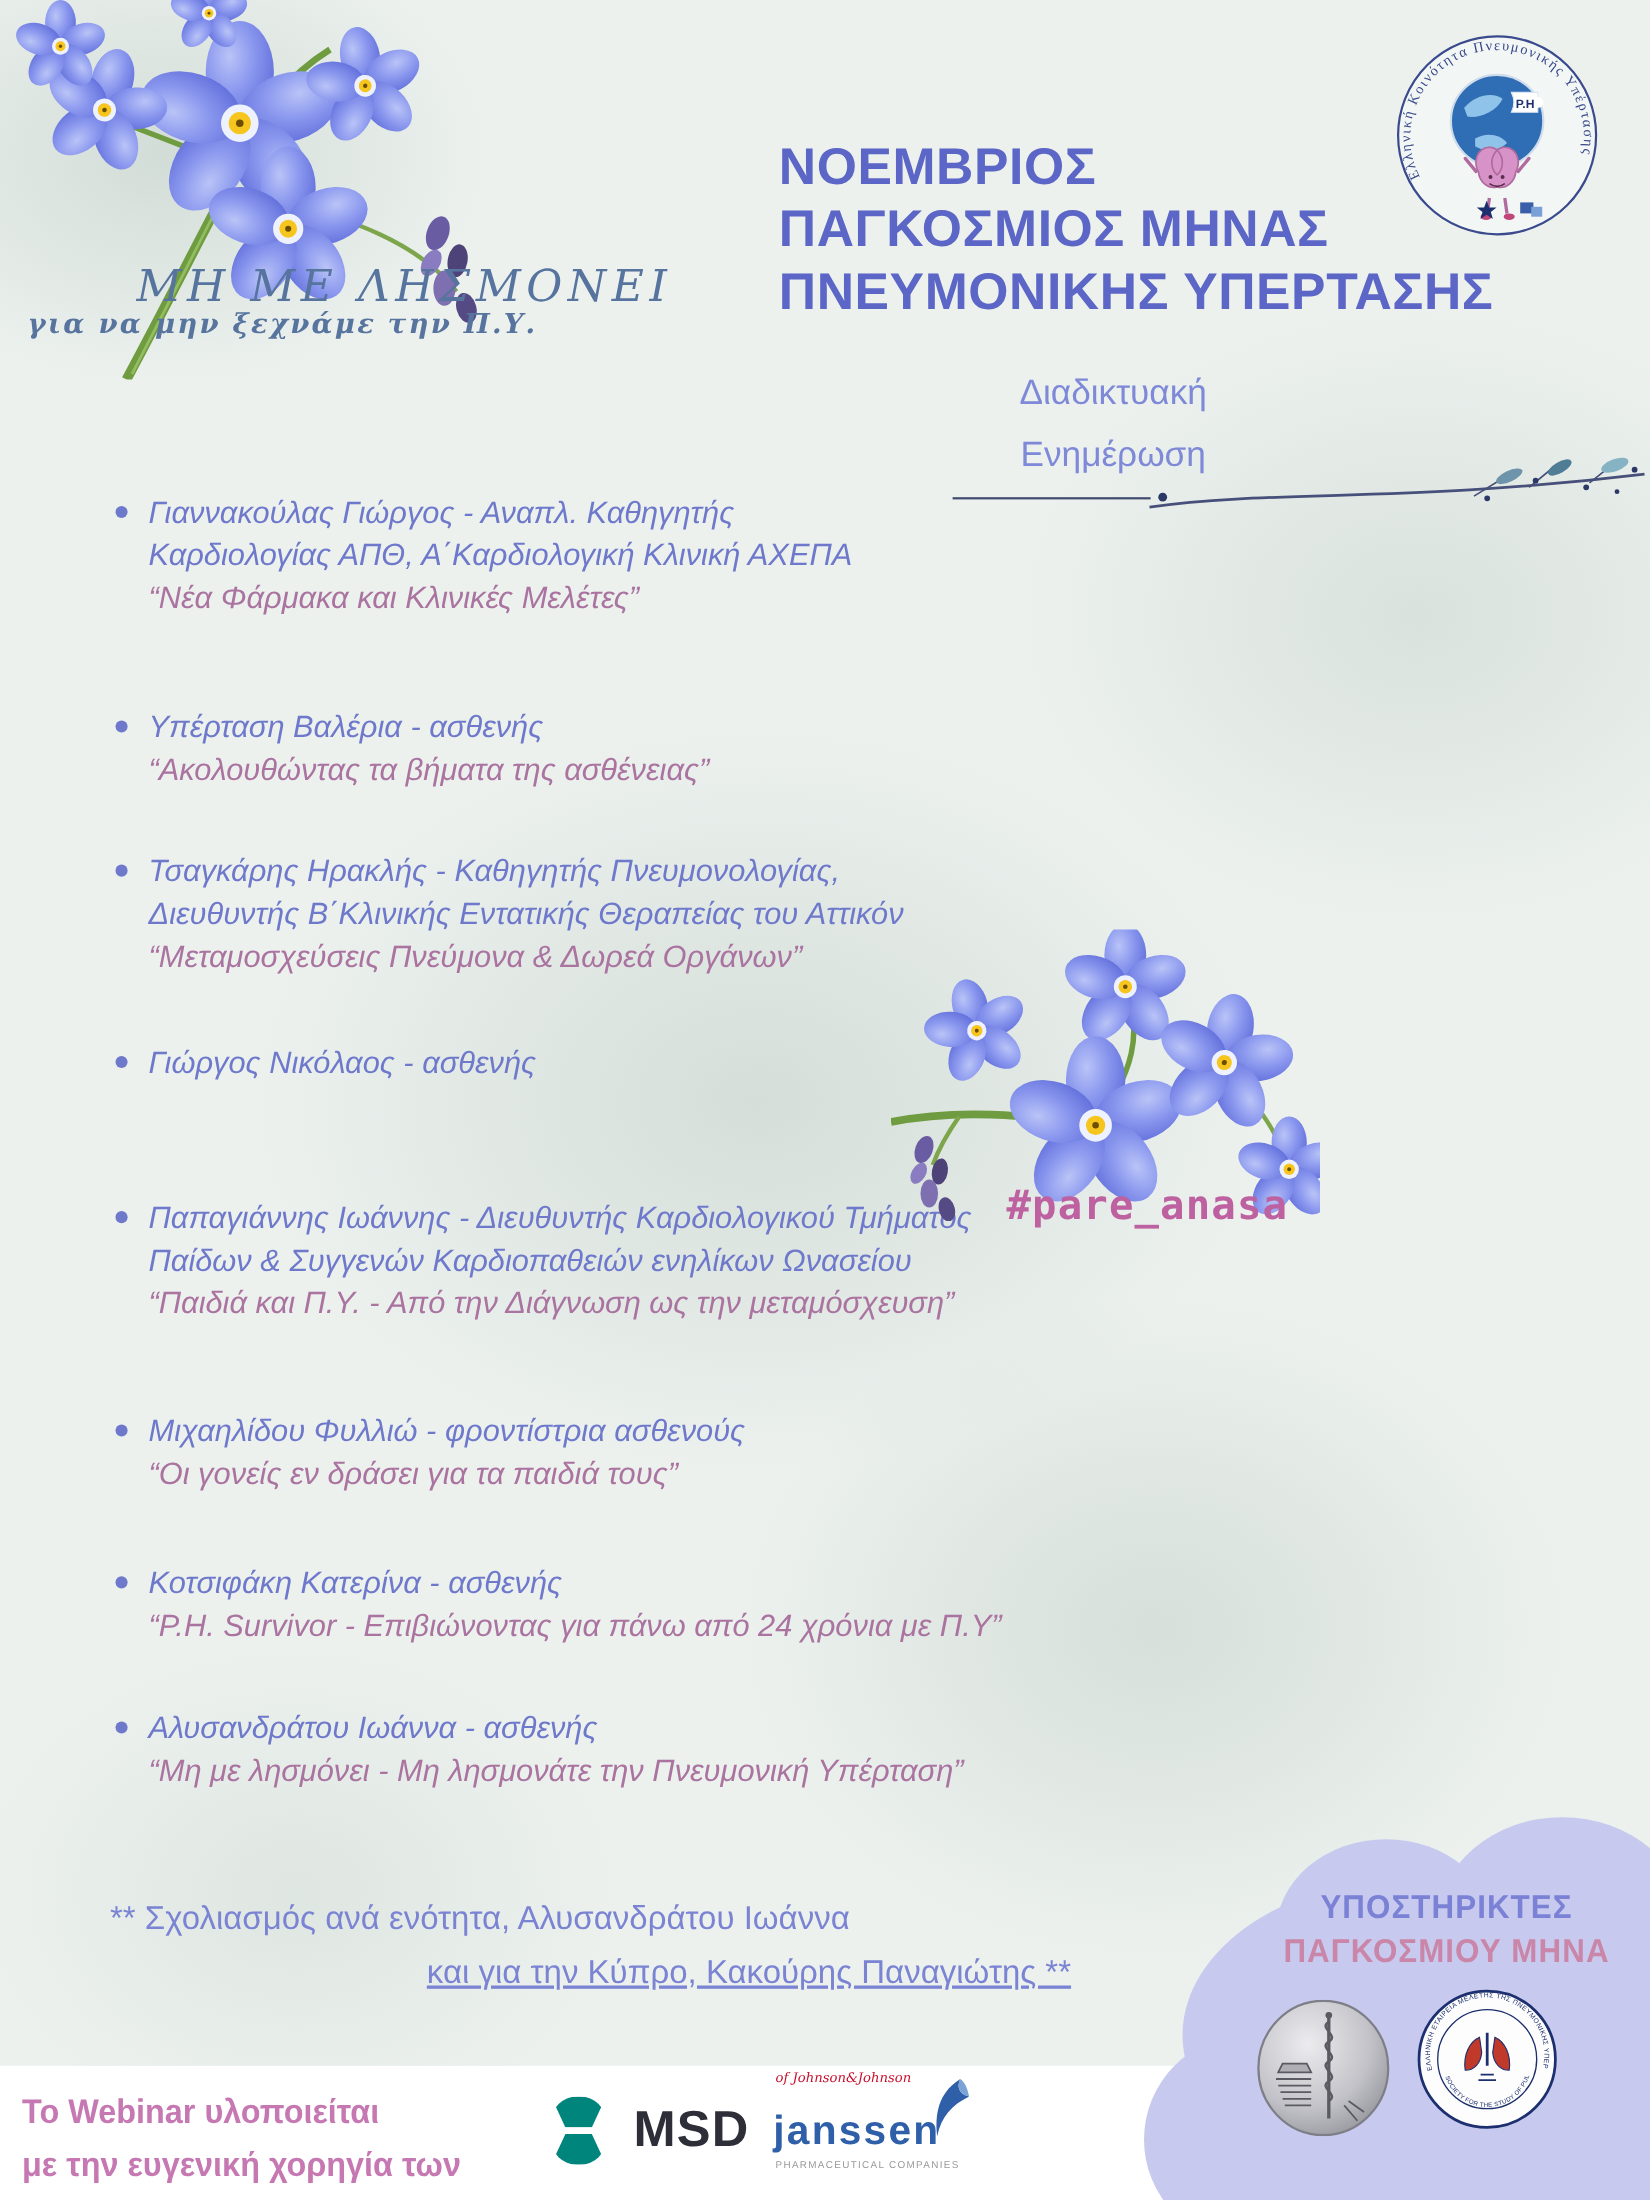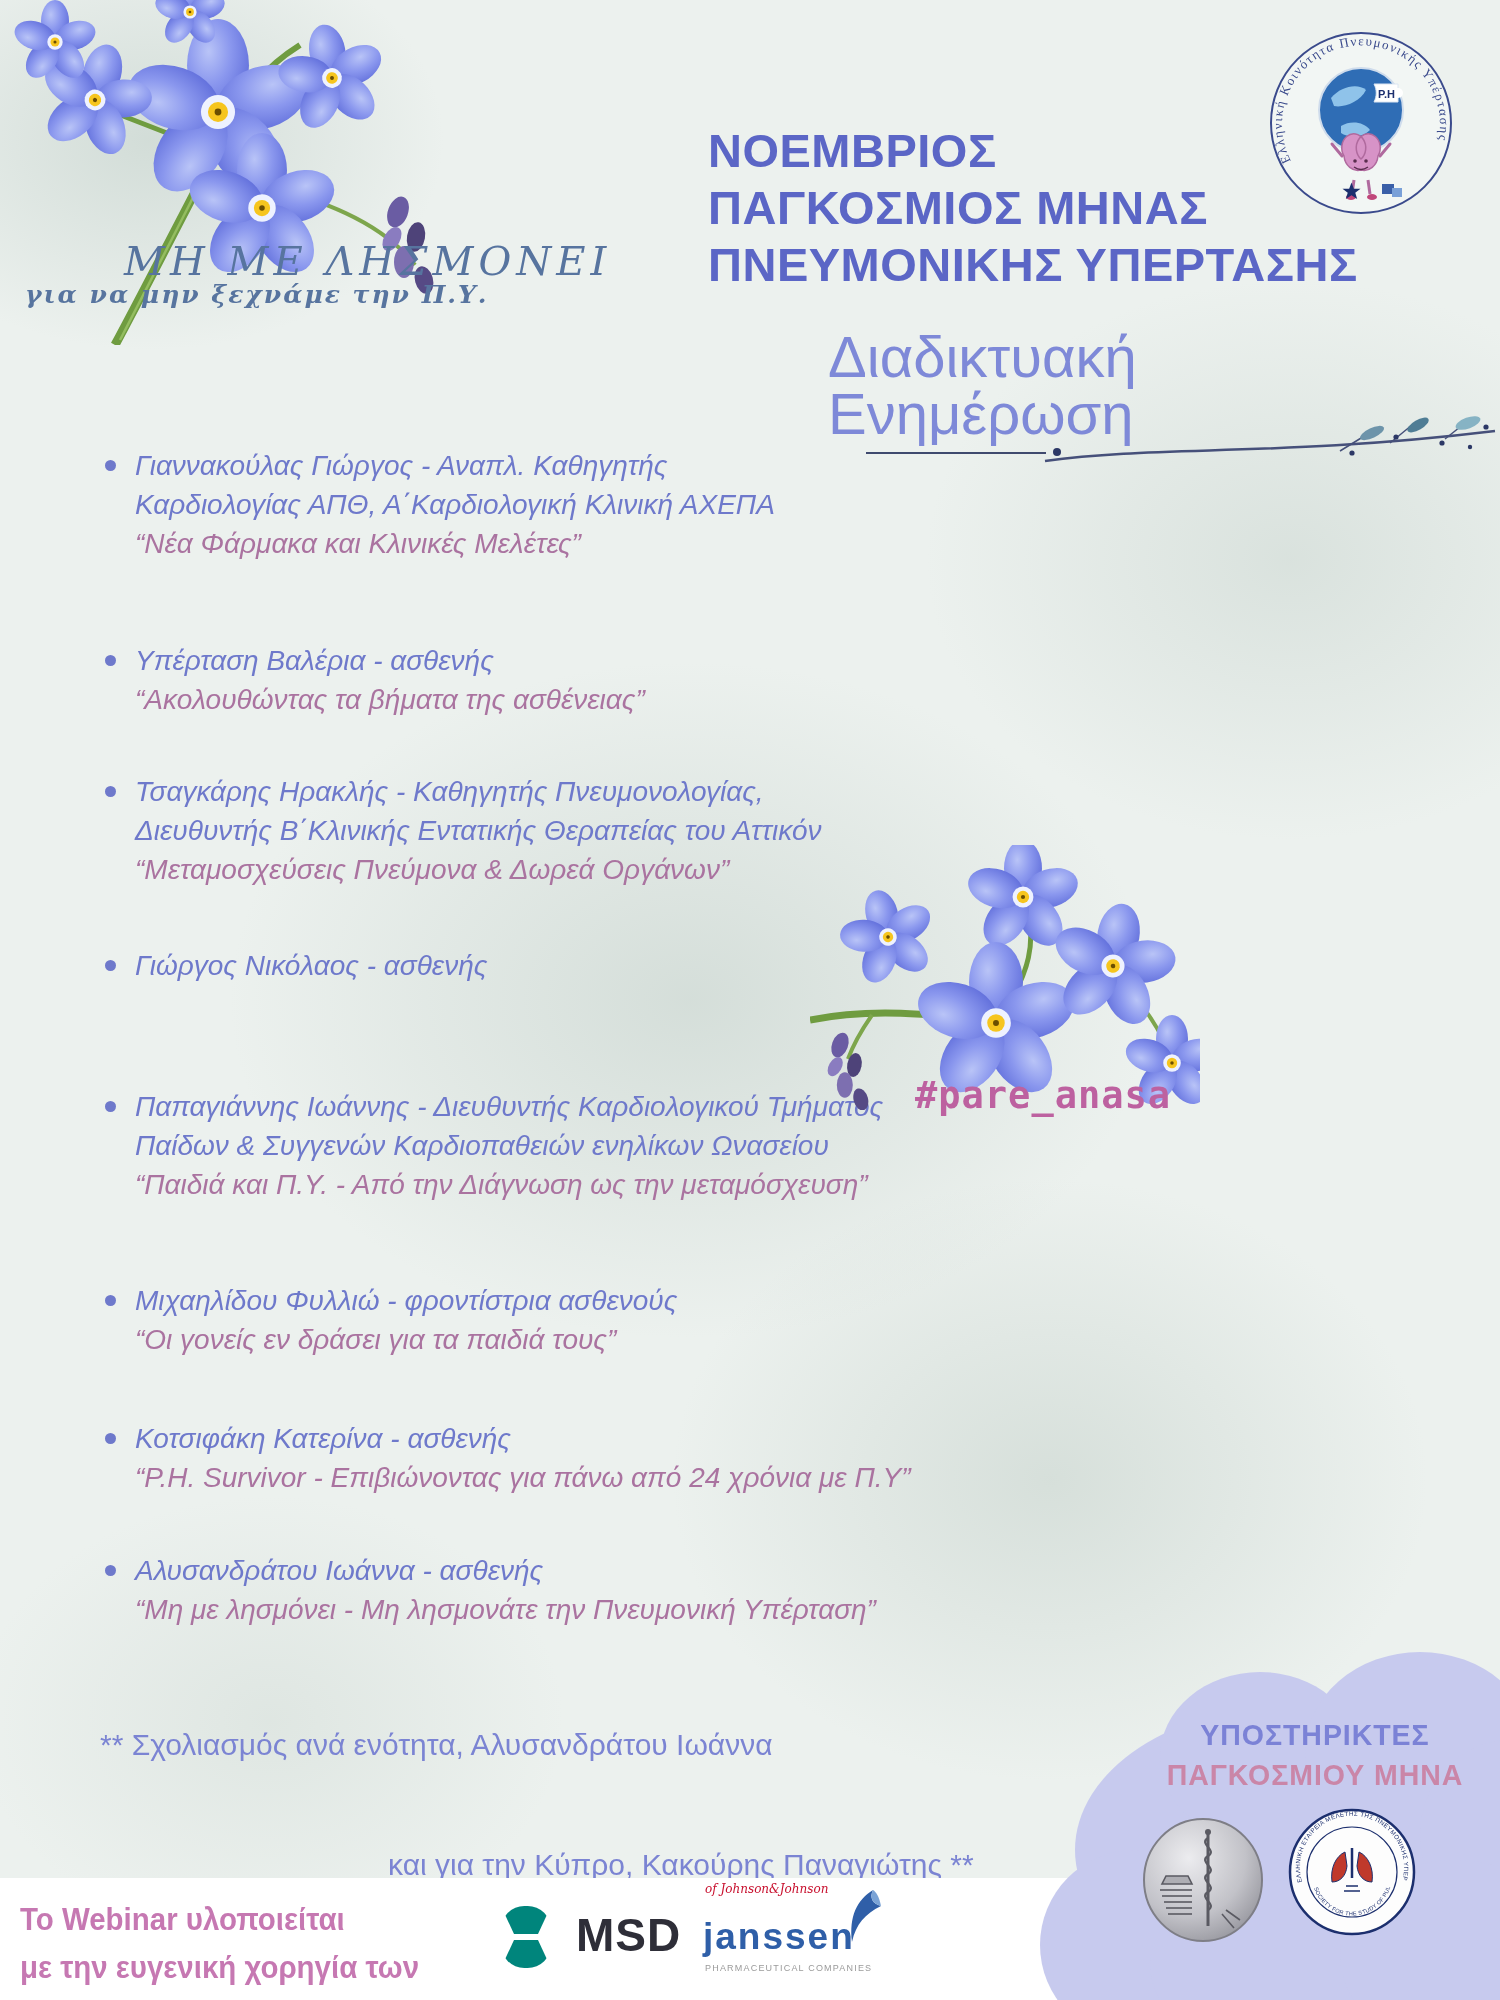--- a/index.html
+++ b/index.html
@@ -16,37 +16,37 @@
   }
   .abs{position:absolute;}
   
   .title{left:708px;top:122px;color:#5b66c6;font-weight:bold;font-size:47px;line-height:57px;letter-spacing:.5px;}
   
   .tag1{left:76px;top:238px;font-family:"DejaVu Serif",serif;font-style:italic;font-weight:400;
         font-size:40px;color:#57749f;letter-spacing:5px;margin-left:48px;}
   .tag2{left:25px;top:280px;font-family:"DejaVu Serif",serif;font-style:italic;font-weight:600;
         font-size:25px;color:#57749f;letter-spacing:2px;}
   
-  .subtitle{left:828px;top:328px;width:280px;text-align:center;color:#7e89d8;font-size:58px;line-height:57px;}
+  .subtitle{left:872px;top:328px;width:280px;text-align:center;color:#7e89d8;font-size:32px;line-height:57px;}
   .sub-rule{left:866px;top:452px;width:180px;height:2px;background:#3f4a6e;}
   .sub-dot{left:1053px;top:448px;width:8px;height:8px;border-radius:50%;background:#2c3866;}
   
   .item{left:103px;width:900px;font-size:28px;line-height:39px;}
   .item .txt{margin-left:32px;font-style:italic;}
   .item .name{color:#6e79cb;}
   .item .talk{color:#aa73a0;}
   .bullet{position:absolute;left:2px;top:14px;width:11px;height:11px;border-radius:50%;background:#6e79cb;}
   .i1{top:446px;} .i2{top:641px;} .i3{top:772px;} .i4{top:946px;}
   .i5{top:1087px;} .i6{top:1281px;} .i7{top:1419px;} .i8{top:1551px;}
   
   .hashtag{left:915px;top:1074px;font-family:"DejaVu Sans Mono",monospace;font-weight:bold;
            font-size:37px;color:#bd61a0;letter-spacing:1px;}
   
   .fn1{left:100px;top:1728px;font-size:30px;color:#7b84d3;}
-  .fn2{left:388px;top:1848px;font-size:30px;color:#7b84d3;}
+  .fn2{left:388px;top:1777px;font-size:30px;color:#7b84d3;text-decoration:underline;}
   
   .whiteband{left:0;top:1878px;width:1500px;height:122px;background:#ffffff;}
   
   .webinar{left:20px;color:#c678b2;font-weight:bold;font-size:31px;transform:scaleX(.95);transform-origin:left;}
   .w1{top:1902px;} .w2{top:1950px;}
   .msd-text{left:576px;top:1908px;font-size:46px;font-weight:bold;color:#2e2e38;letter-spacing:1px;}
   .msd-icon{left:497px;top:1906px;width:58px;height:62px;}
   .msd-top,.msd-bot{position:absolute;left:4px;width:50px;height:28px;background:#00857c;}
   .msd-top{top:0;border-radius:25px 25px 5px 5px;clip-path:polygon(0 0,100% 0,74% 100%,26% 100%);}
   .msd-bot{bottom:0;border-radius:5px 5px 25px 25px;clip-path:polygon(26% 0,74% 0,100% 100%,0 100%);}

